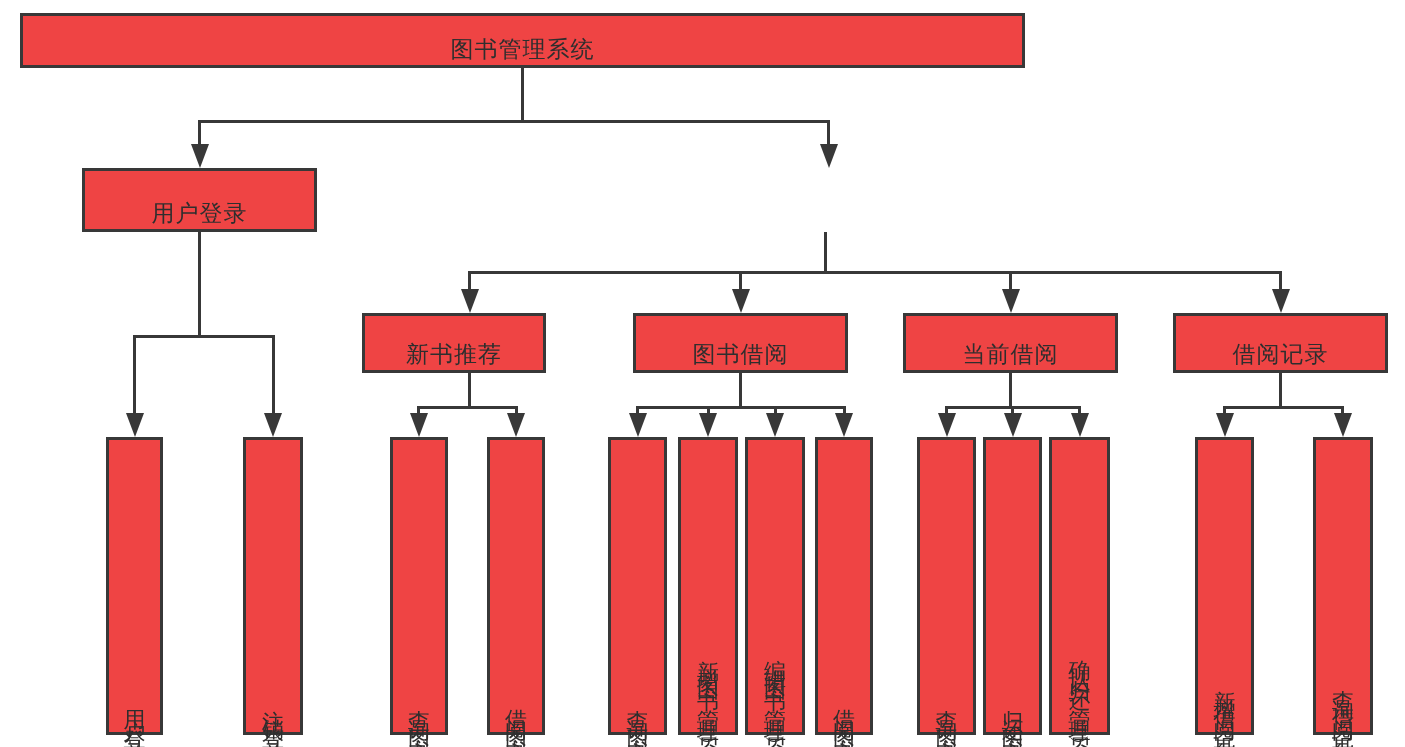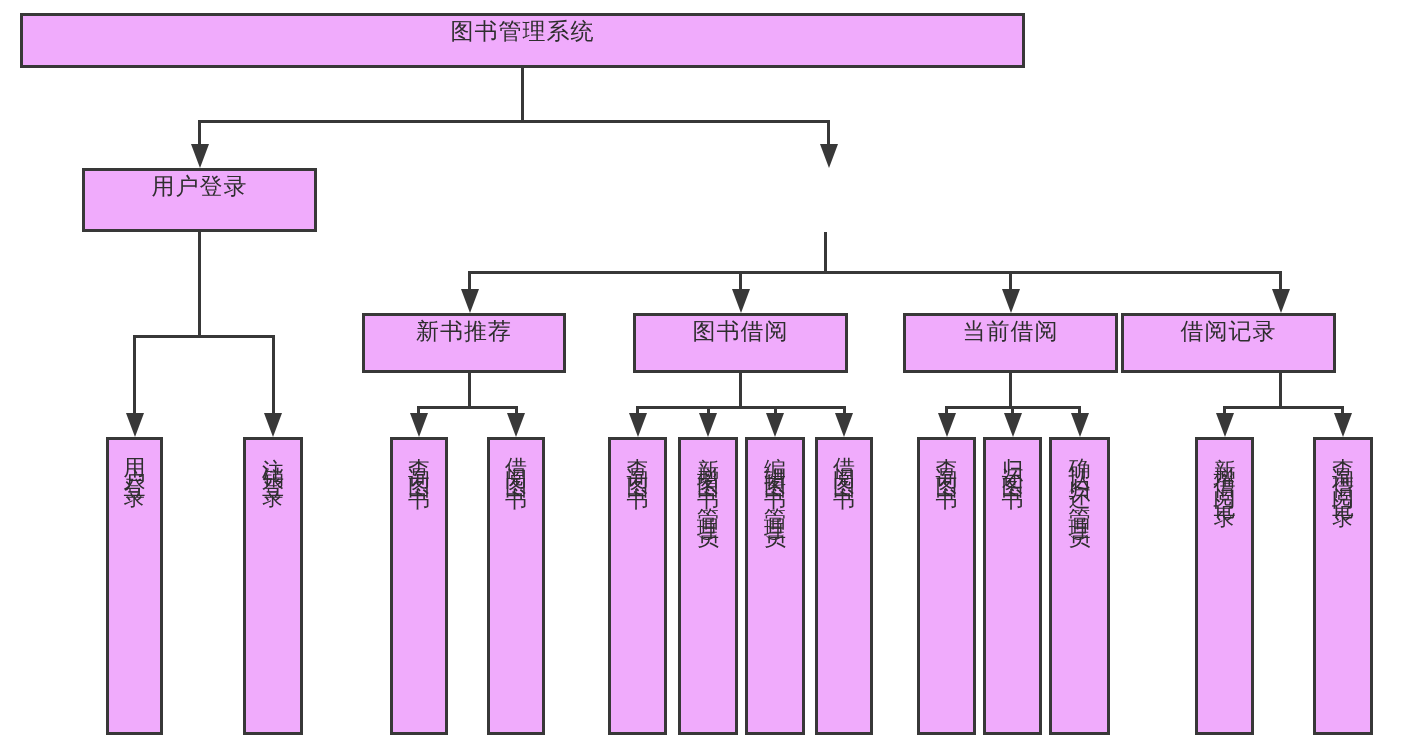--- a/index.html
+++ b/index.html
@@ -7,21 +7,21 @@
     --text:#2e2e2e;
     --bg:#ffffff;
   }
   html,body{margin:0;padding:0;background:var(--bg);}
   .canvas{
     position:relative;width:1405px;height:747px;background:var(--bg);
     overflow:hidden;font-family:"Liberation Sans",sans-serif;color:var(--text);
   }
   .box{
     position:absolute;box-sizing:border-box;border:3px solid var(--line);
-    background:#f0abfc;display:flex;align-items:flex-start;justify-content:center;
+    background:#ef4444;display:flex;align-items:flex-end;justify-content:center;
   }
   .hlabel{font-size:23px;letter-spacing:1px;white-space:nowrap;}
   .vlabel{
     writing-mode:vertical-rl;-webkit-writing-mode:vertical-rl;
     text-orientation:mixed;font-size:22px;line-height:1;
     letter-spacing:10px;white-space:nowrap;
   }
   .v{position:absolute;width:3px;background:var(--line);}
   .h{position:absolute;height:3px;background:var(--line);}
   .ar{
@@ -40,30 +40,30 @@
 <div class="canvas">
 
   <div class="box" style="left:20px;top:13px;width:1005px;height:55px;">
     <span class="hlabel">图书管理系统</span>
   </div>
 
   <div class="box" style="left:82px;top:168px;width:235px;height:64px;">
     <span class="hlabel">用户登录</span>
   </div>
 
-  <div class="box" style="left:362px;top:313px;width:204px;height:60px;">
+  <div class="box" style="left:362px;top:313px;width:184px;height:60px;">
     <span class="hlabel">新书推荐</span>
   </div>
   <div class="box" style="left:633px;top:313px;width:215px;height:60px;">
     <span class="hlabel">图书借阅</span>
   </div>
   <div class="box" style="left:903px;top:313px;width:215px;height:60px;">
     <span class="hlabel">当前借阅</span>
   </div>
-  <div class="box" style="left:1121px;top:313px;width:215px;height:60px;">
+  <div class="box" style="left:1173px;top:313px;width:215px;height:60px;">
     <span class="hlabel">借阅记录</span>
   </div>
 
   <div class="box" style="left:106px;top:437px;width:57px;height:298px;">
     <span class="vlabel">用户登录</span>
   </div>
   <div class="box" style="left:243px;top:437px;width:60px;height:298px;">
     <span class="vlabel">注销登录</span>
   </div>
 

